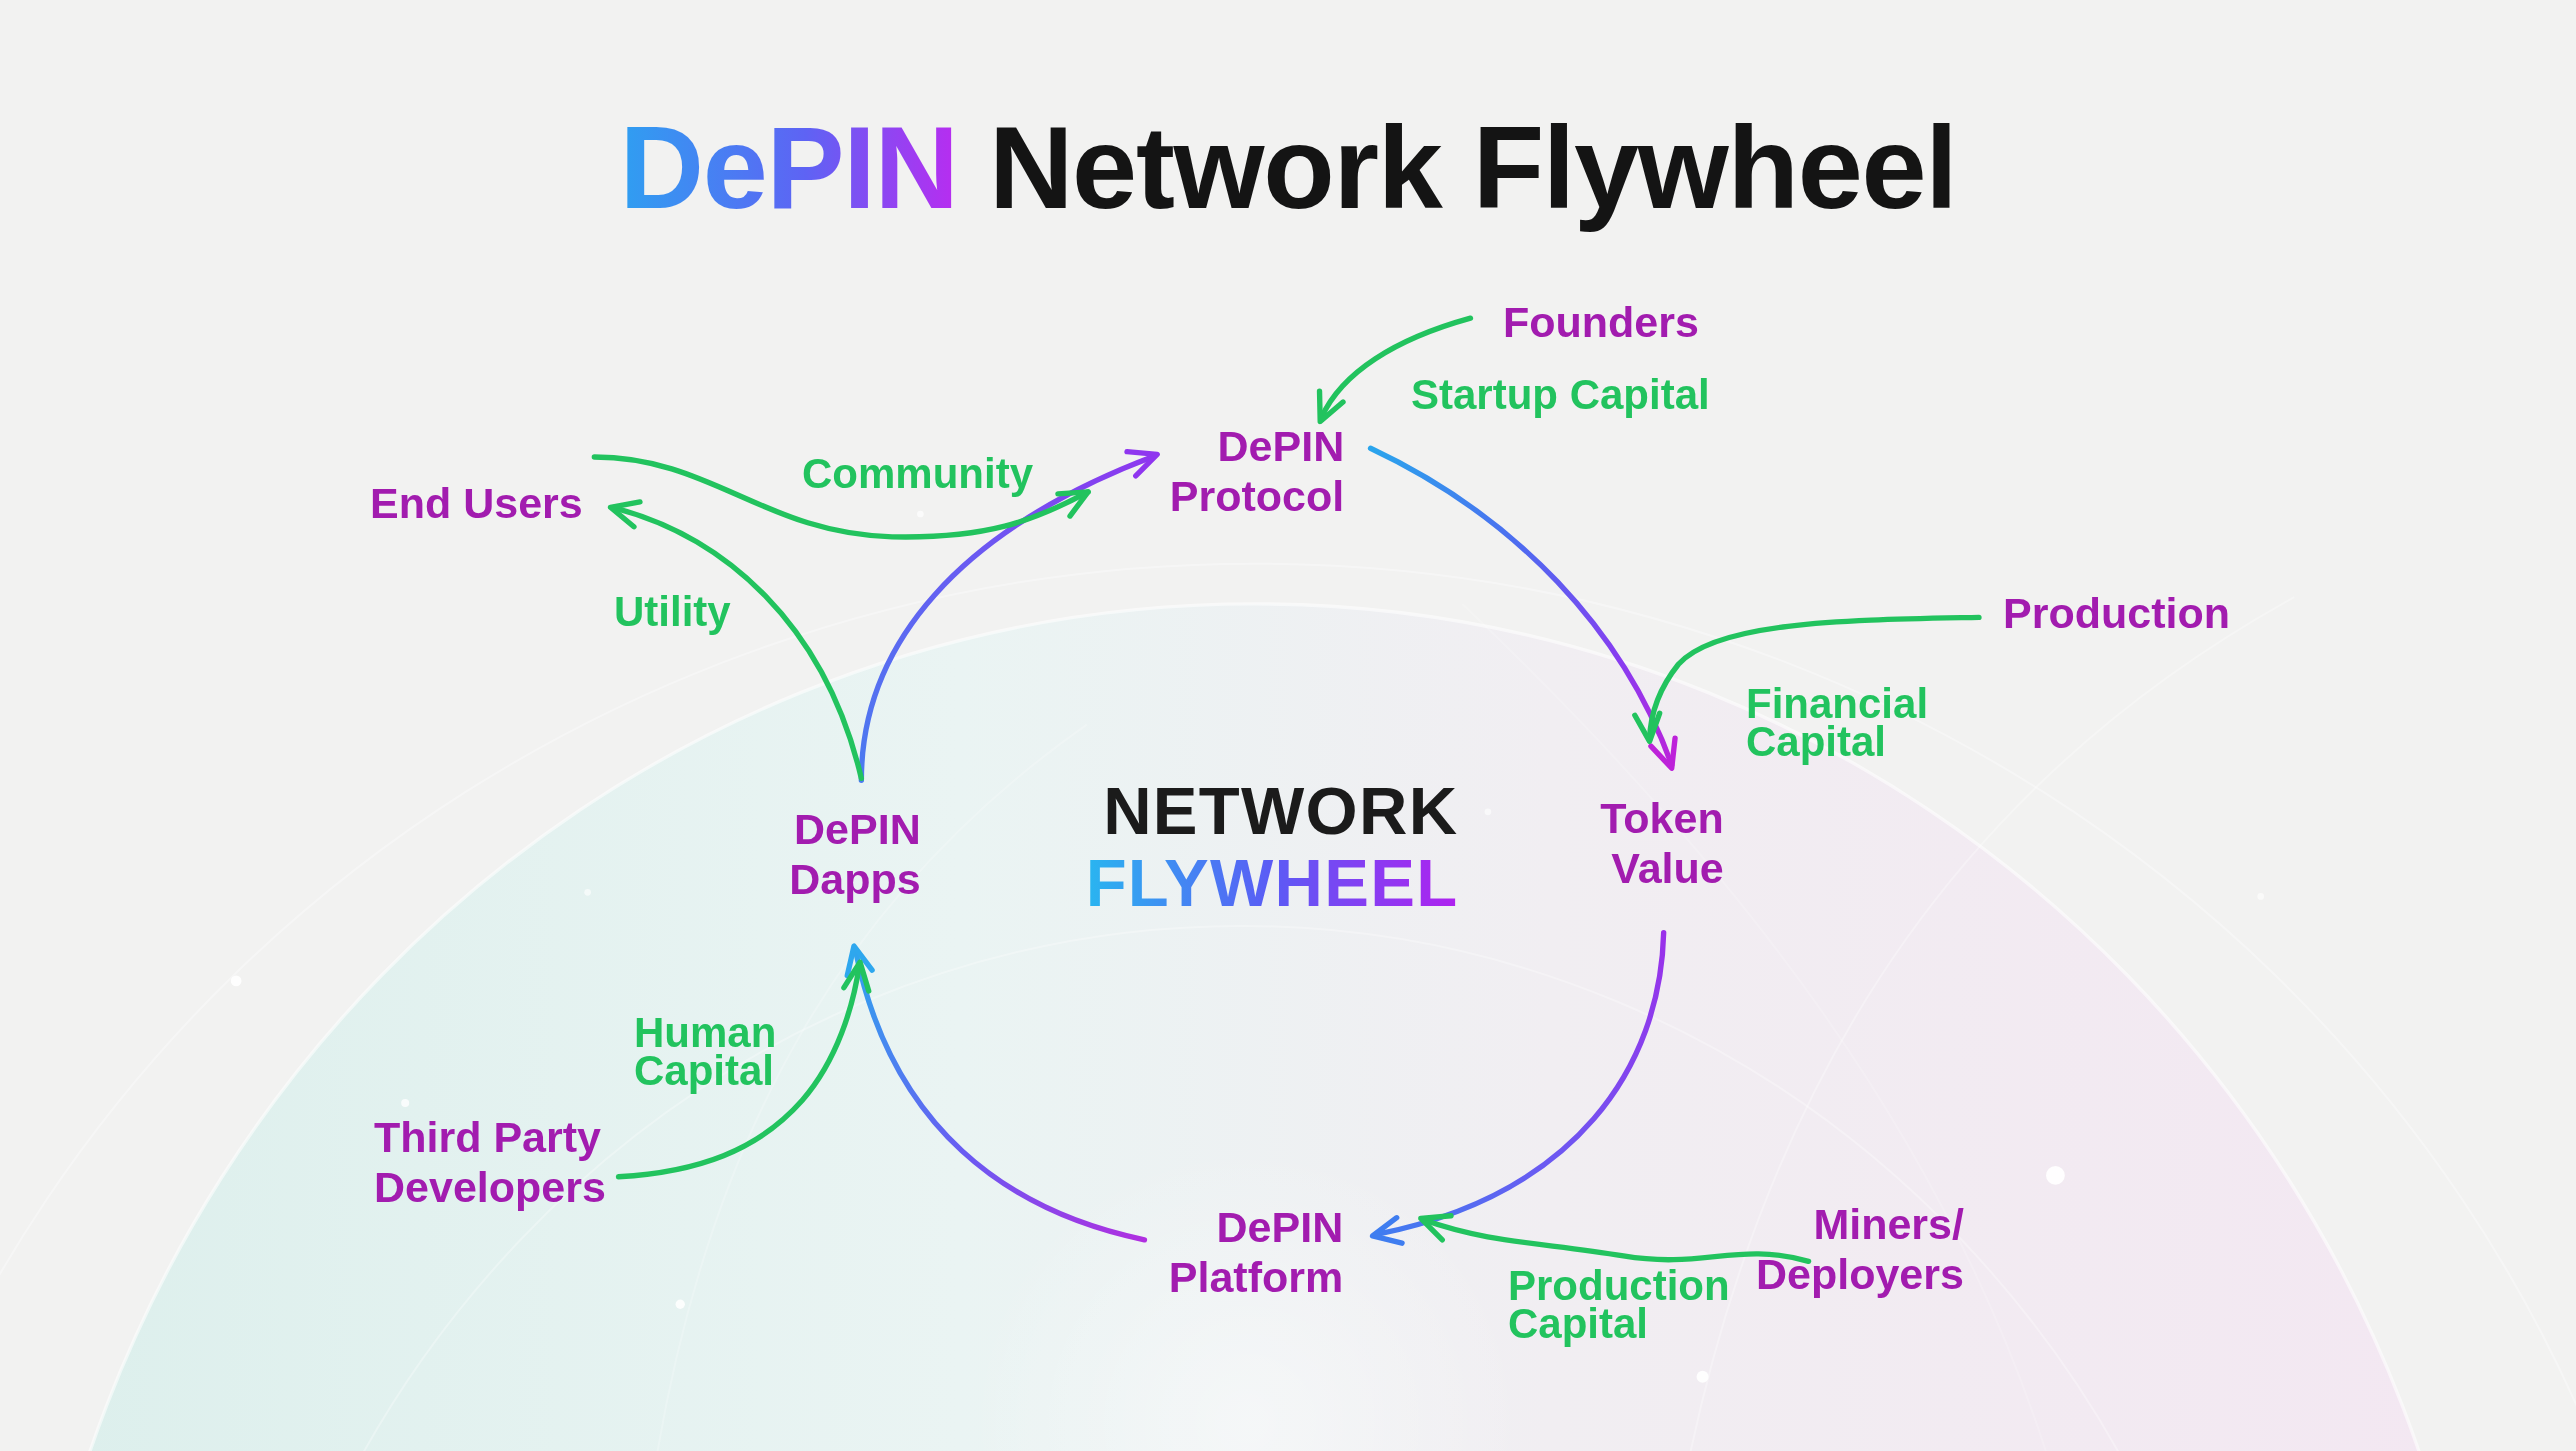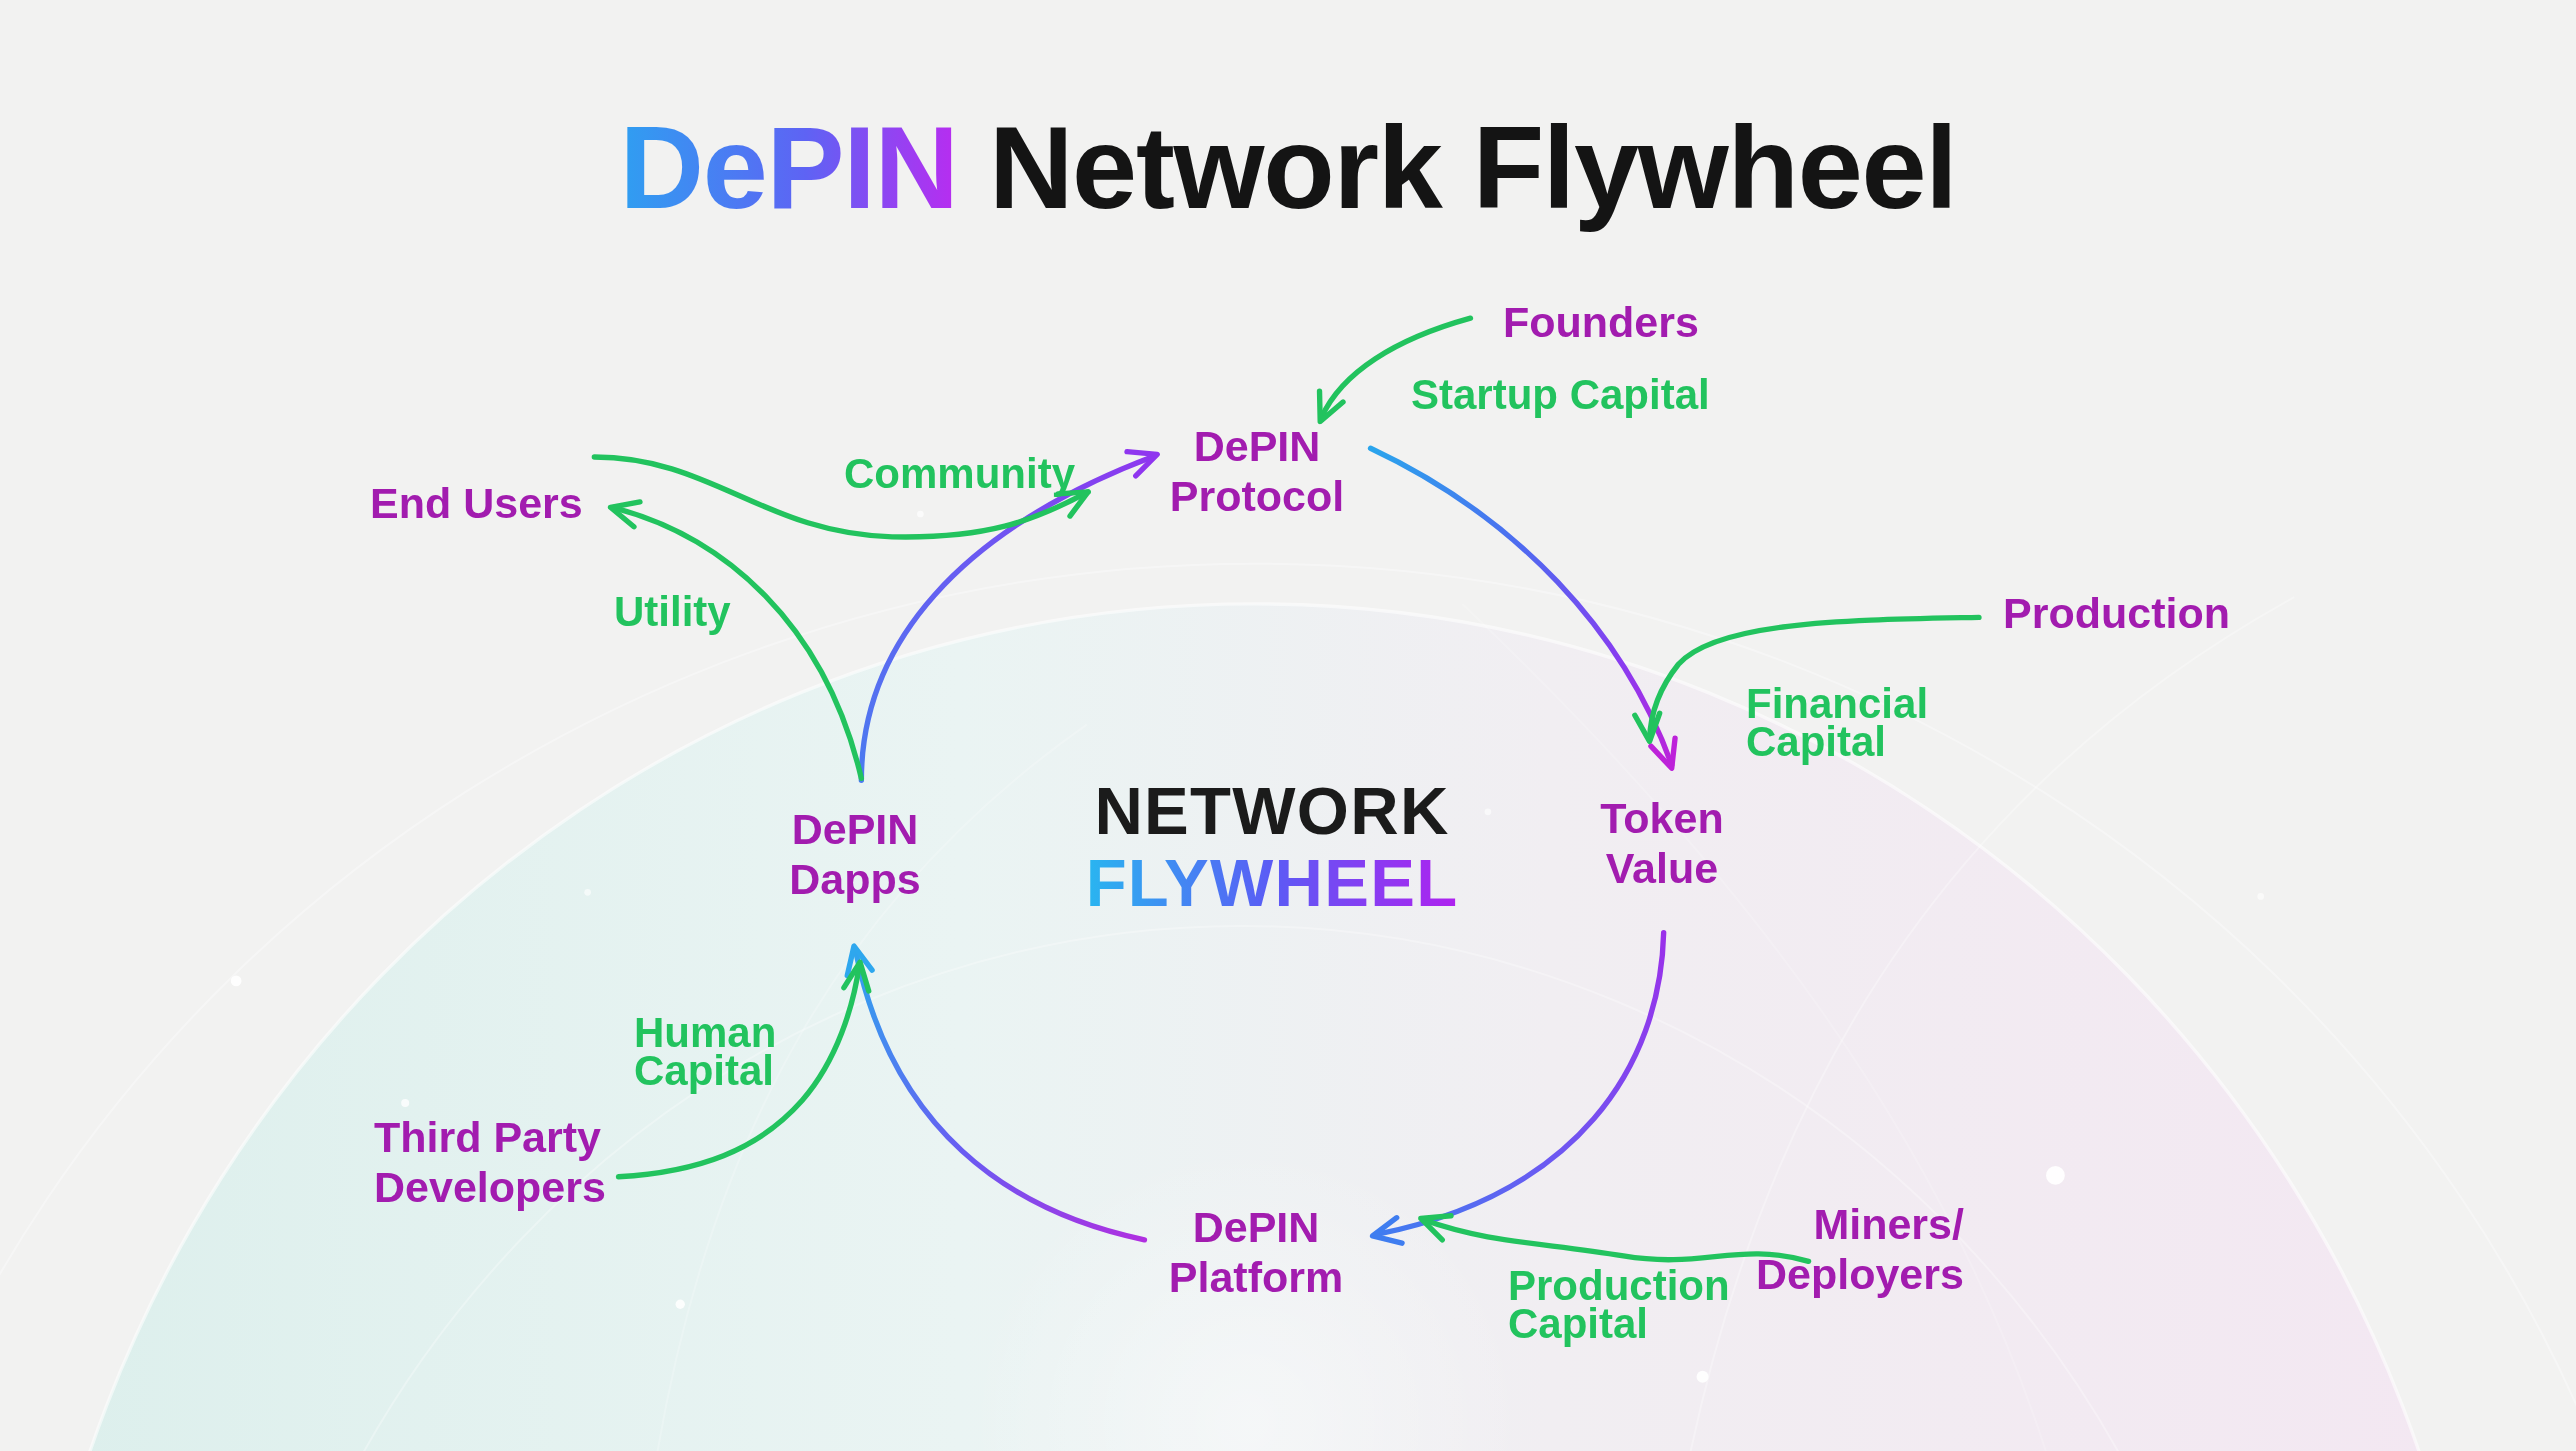--- a/index.html
+++ b/index.html
@@ -6,21 +6,21 @@
   body{
     width:2576px;height:1452px;
     font-family:"Liberation Sans", sans-serif;
     background:#f2f2f1;
     overflow:hidden;
     position:relative;
   }
   #stage{position:absolute;inset:0;width:2576px;height:1452px;}
   #bg-svg, #arrow-svg{position:absolute;left:0;top:0;width:2576px;height:1452px;}
   .label{position:absolute;white-space:pre;}
-  .centered{transform:translateX(-50%);text-align:center;}
+  .centered{transform:translateX(-50%);text-align:right;}
   .title{
     top:102px;left:1288px;
     font-size:117px;font-weight:800;letter-spacing:-1.3px;
     color:#141414;line-height:131px;
   }
   .title .grad{
     background:linear-gradient(90deg,#2f9ff1 0%,#5e63f4 55%,#b92cf0 100%);
     -webkit-background-clip:text;background-clip:text;color:transparent;
   }
   .node{
@@ -160,18 +160,18 @@
   <div class="label node" style="top:1112px;left:374px;"><span>Third Party</span><br><span>Developers</span></div>
 
   <div class="label green" style="top:376px;left:1411px;">Startup Capital</div>
 
   <div class="label green" style="top:640px;left:1746px;margin-top:45px;"><span>Financial</span><br><span>Capital</span></div>
 
   <div class="label green" style="top:1267px;left:1508px;"><span>Production</span><br><span>Capital</span></div>
 
   <div class="label green" style="top:1014px;left:634px;"><span>Human</span><br><span>Capital</span></div>
 
-  <div class="label green" style="top:455px;left:802px;margin-left:42px;">Community</div>
+  <div class="label green" style="top:455px;left:802px;">Community</div>
 
   <div class="label green" style="top:593px;left:614px;">Utility</div>
 
 </div>
 
 
 </body></html>

